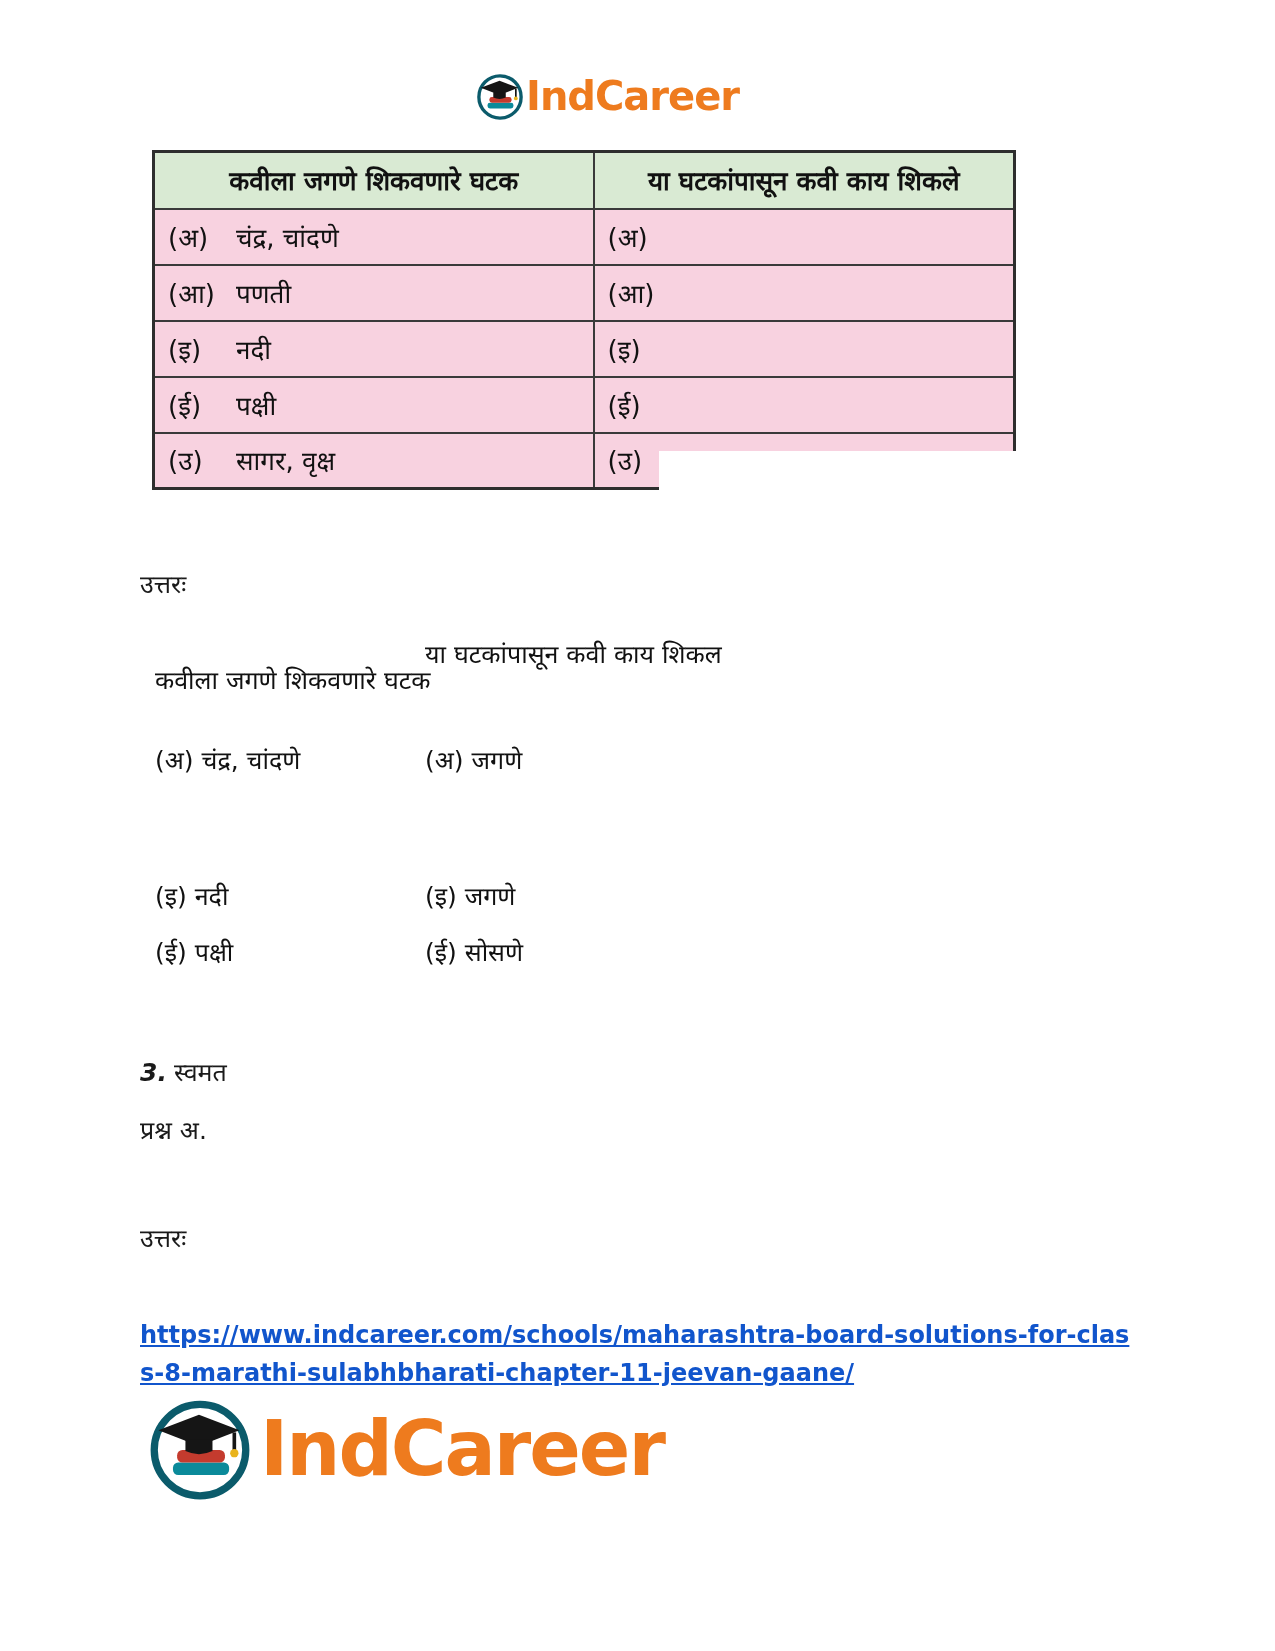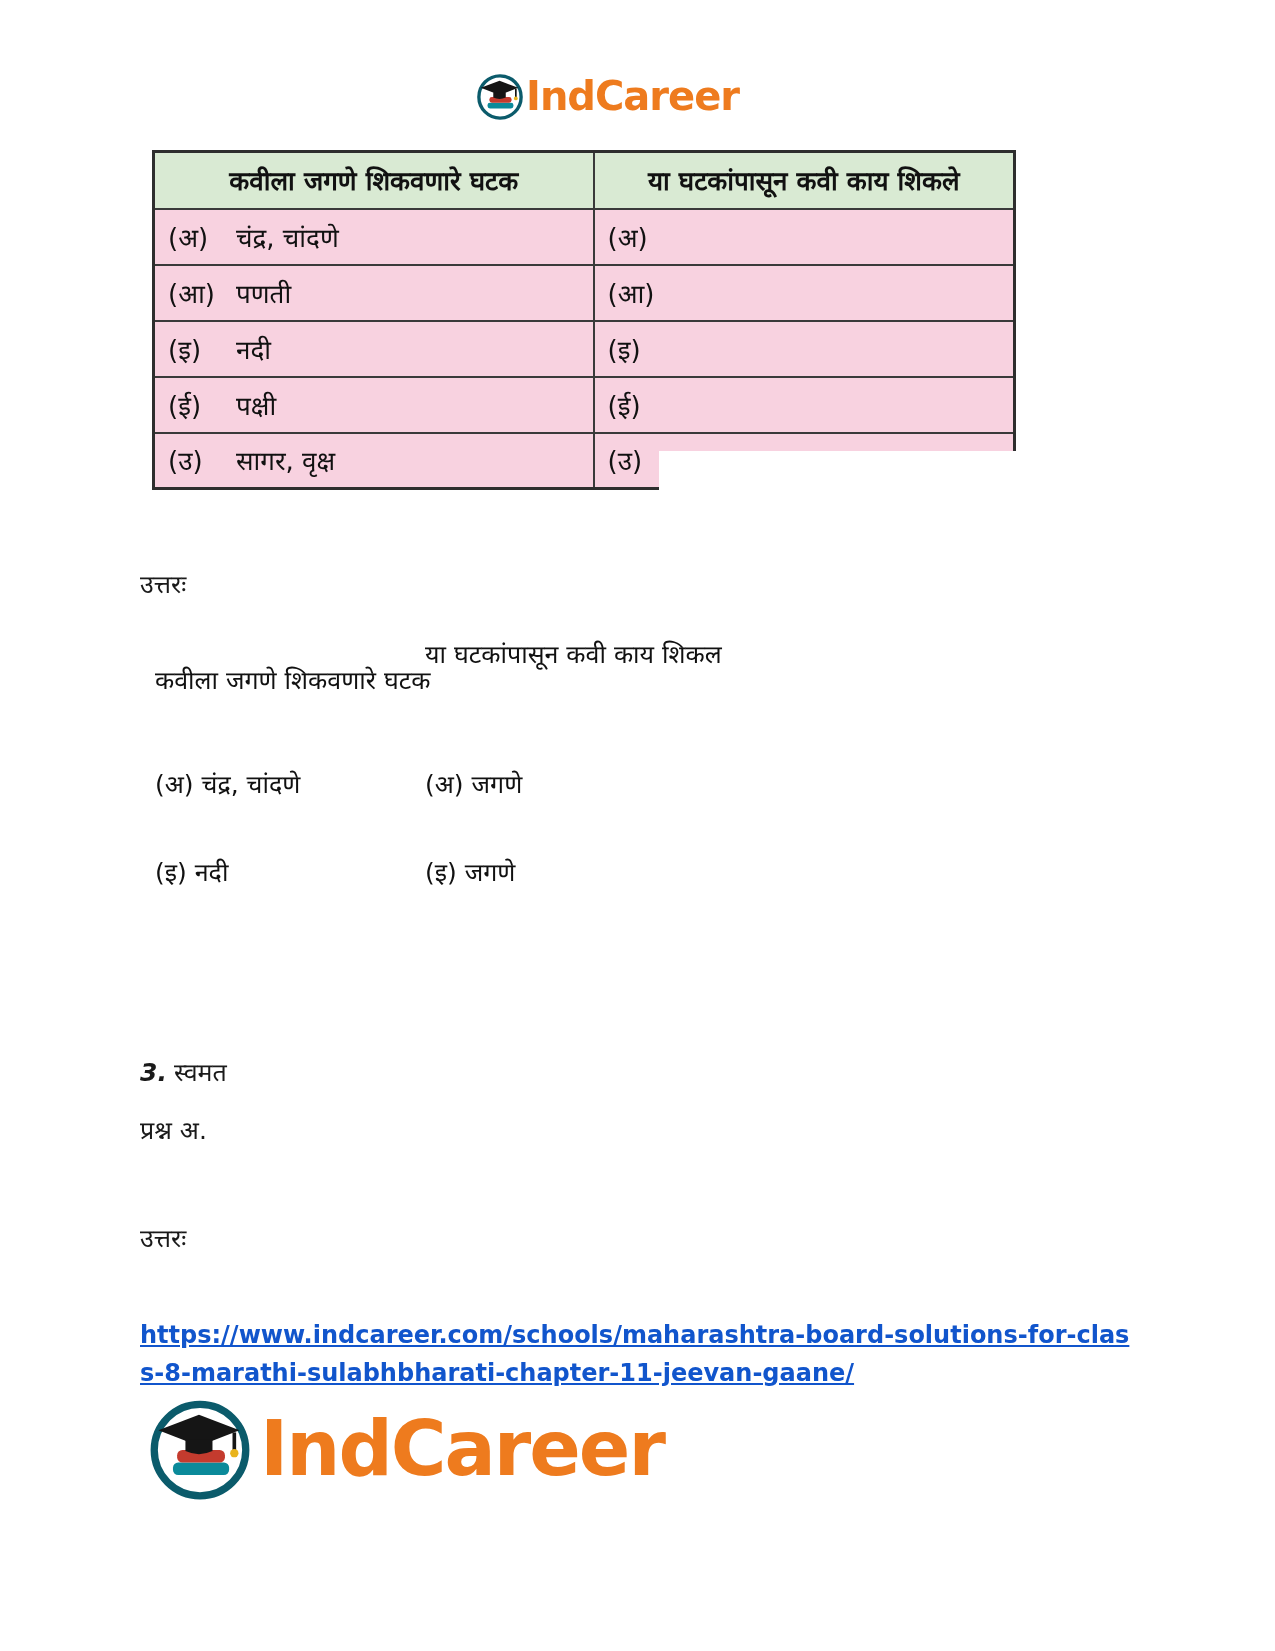--- a/index.html
+++ b/index.html
@@ -110,25 +110,28 @@
     </tbody>
   </table>
 
   <div class="white-patch"></div>
 
   <div class="text-line" style="top:566px">उत्तरः</div>
 
   <div class="ans-right-header">या घटकांपासून कवी काय शिकल</div>
   <div class="ans-left-header">कवीला जगणे शिकवणारे घटक</div>
 
-  <div class="ans-row" style="top:766px">
+  <div class="ans-row" style="top:742px">
     <span class="ans-left">(अ) चंद्र, चांदणे</span><span class="ans-right">(अ) जगणे</span>
   </div>
-  <div class="ans-row" style="top:854px">
+  <div class="ans-row" style="top:878px">
     <span class="ans-left">(इ) नदी</span><span class="ans-right">(इ) जगणे</span>
+  </div>
+  <div class="ans-row" style="top:934px">
+    <span class="ans-left">(ई) पक्षी</span><span class="ans-right">(ई) सोसणे</span>
   </div>
 
   <div class="text-line" style="top:1054px">
     <span class="q3-num">3.</span><span>स्वमत</span>
   </div>
   <div class="text-line" style="top:1112px">प्रश्न अ.</div>
   <div class="text-line" style="top:1220px">उत्तरः</div>
 
   <a class="article-link" href="#">https://www.indcareer.com/schools/maharashtra-board-solutions-for-class-8-marathi-sulabhbharati-chapter-11-jeevan-gaane/</a>
 

